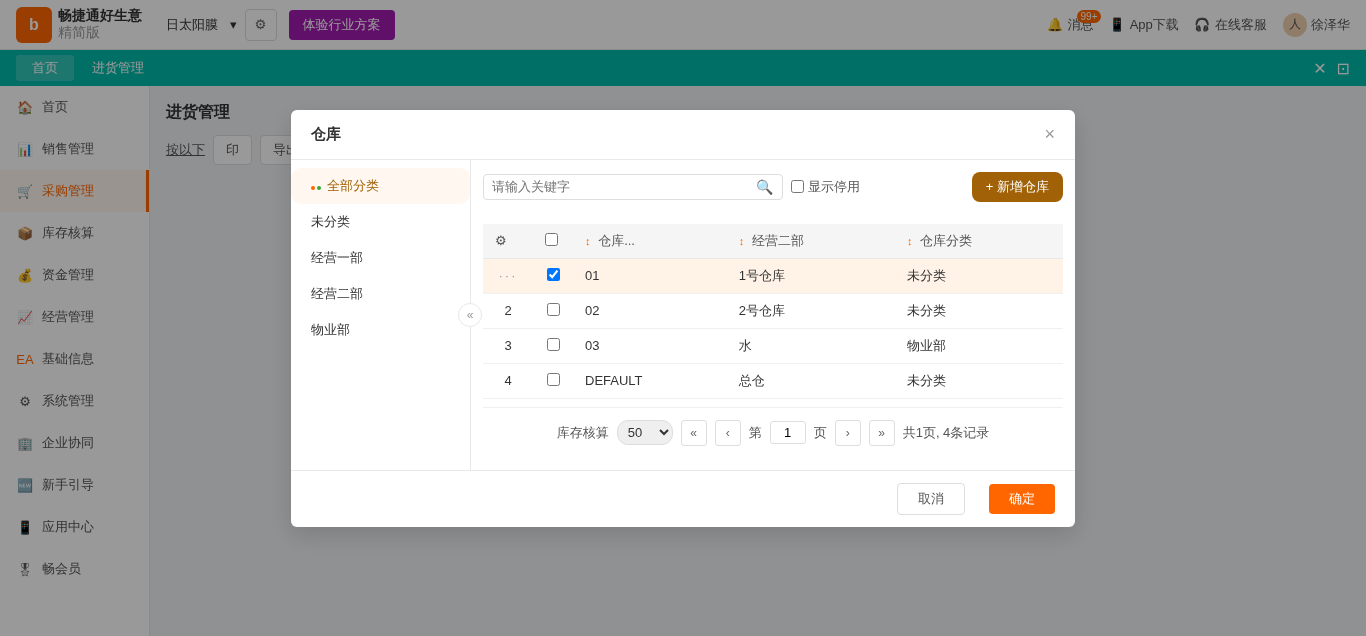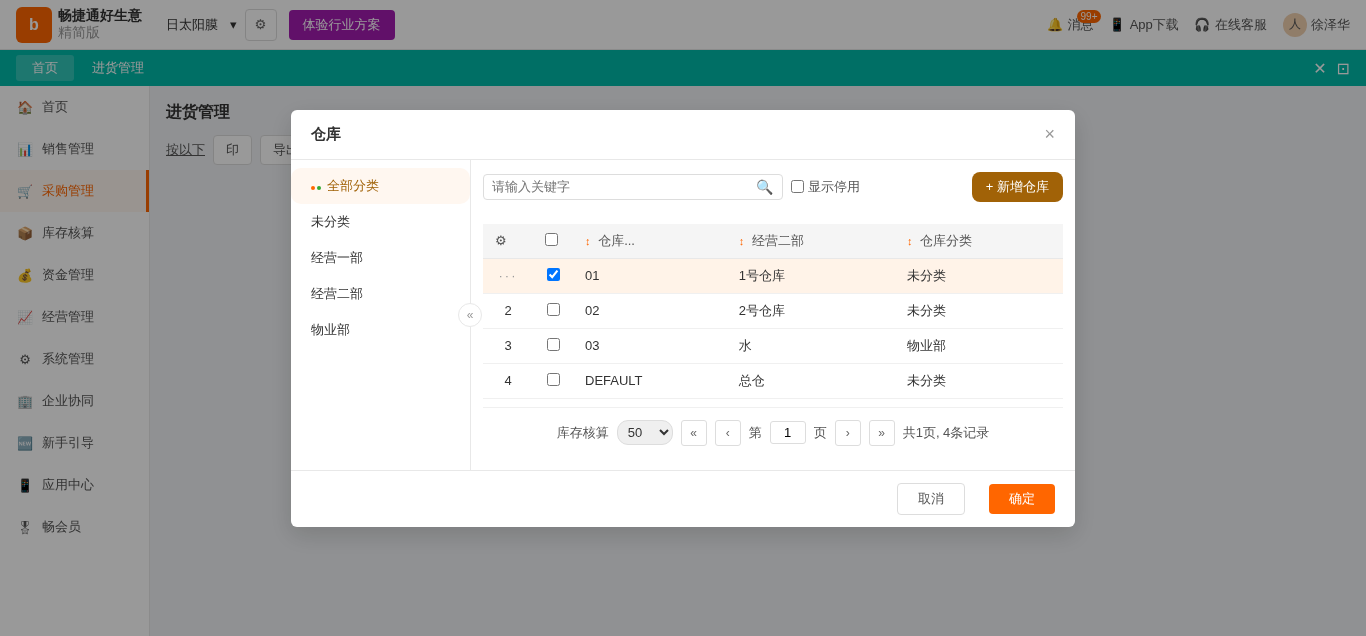--- a/index.html
+++ b/index.html
@@ -317,20 +317,24 @@
       <span class="sidebar-icon">📦</span>
       <span>库存核算</span>
     </div>
     <div class="sidebar-item">
       <span class="sidebar-icon">💰</span>
       <span>资金管理</span>
     </div>
     <div class="sidebar-item">
       <span class="sidebar-icon">📈</span>
       <span>经营管理</span>
+    </div>
+    <div class="sidebar-item">
+      <span class="sidebar-icon" style="color:#f60;">EA</span>
+      <span>基础信息</span>
     </div>
     <div class="sidebar-item">
       <span class="sidebar-icon">⚙</span>
       <span>系统管理</span>
     </div>
     <div class="sidebar-item">
       <span class="sidebar-icon">🏢</span>
       <span>企业协同</span>
     </div>
     <div class="sidebar-item">

